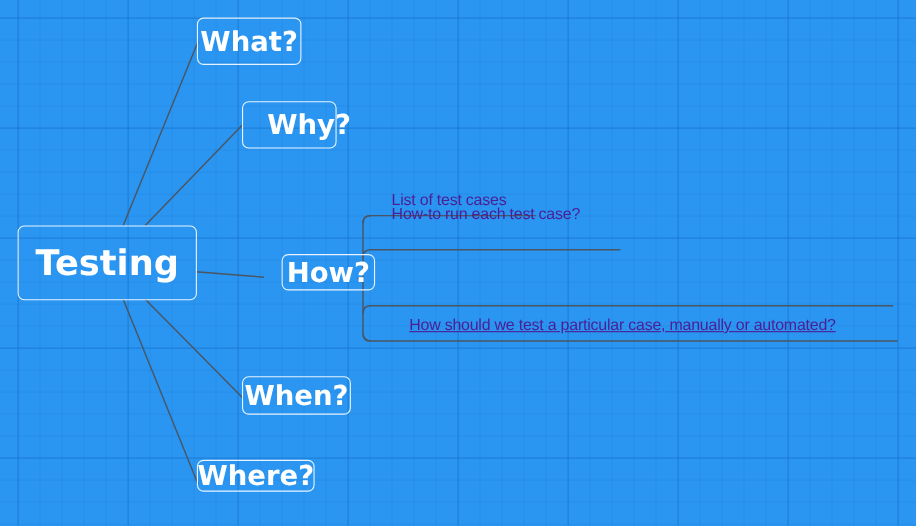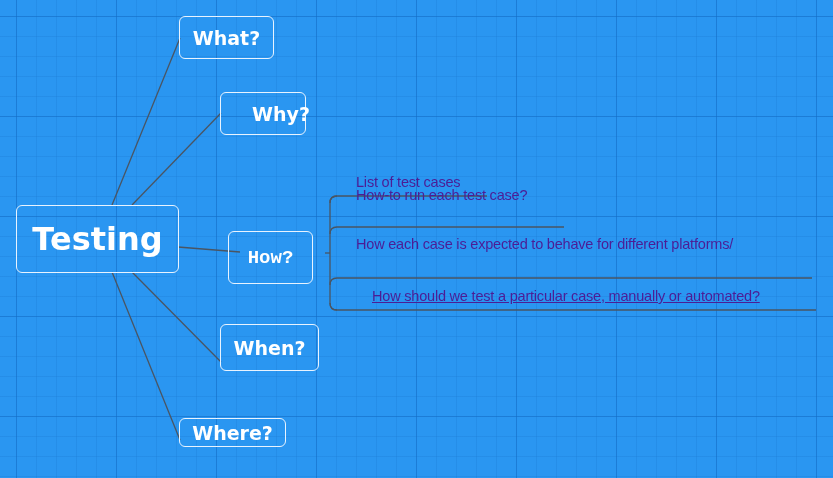--- a/index.html
+++ b/index.html
@@ -17,21 +17,21 @@
   }
   svg.lines { position:absolute; left:0; top:0; }
   .node {
     position:absolute; box-sizing:border-box;
     border:1.5px solid #e8f3ff; border-radius:6px;
     color:#ffffff; font-weight:bold;
     display:flex; align-items:center; justify-content:center;
     white-space:nowrap;
   }
   .root { font-size:32px; }
-  .child { font-size:19px; }
+  .child { font-size:25px; }
   .leaf {
     position:absolute; color:#4c1d95;
     font-family:"Liberation Sans", sans-serif; font-size:14.5px; line-height:20px;
     letter-spacing:-0.2px;
   }
 </style>
 </head>
 <body>
 
 <svg class="lines" width="833" height="478">
@@ -57,39 +57,38 @@
 </div>
 
 <div class="node child" style="left:179px; top:16px; width:95px; height:43px;">
   <span>What?</span>
 </div>
 
 <div class="node child" style="left:220px; top:92px; width:86px; height:43px;padding-left:36px;">
   <span>Why?</span>
 </div>
 
-<div class="node child" style="left:228px; top:231px; width:85px; height:53px;font-family:Liberation Mono, monospace;">
+<div class="node child" style="left:256px; top:231px; width:85px; height:33px;">
   <span>How?</span>
 </div>
 
-<div class="node child" style="left:220px; top:324px; width:99px; height:47px;">
+<div class="node child" style="left:220px; top:342px; width:99px; height:35px;">
   <span>When?</span>
 </div>
 
 <div class="node child" style="left:179px; top:418px; width:107px; height:29px;">
   <span>Where?</span>
 </div>
 
 <div class="leaf" style="left:356px; top:172px;">
   <span>List of test cases</span>
 </div>
 
 <div class="leaf" style="left:356px; top:185px;">
   <span>How-to run each test case?</span>
 </div>
 
 <div class="leaf" style="left:356px; top:234px;">
-  <div>How each case is expected to behave for different platforms/</div>
 </div>
 
 <div class="leaf" style="left:372px; top:286px;text-decoration:underline;">
   <span>How should we test a particular case, manually or automated?</span>
 </div>
 
 </body></html>

